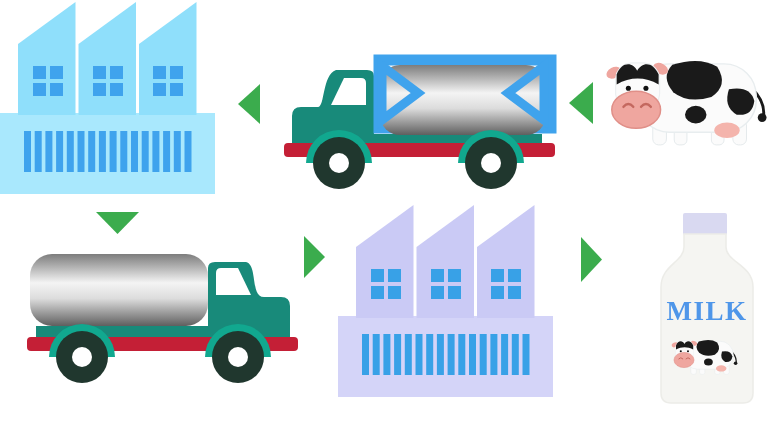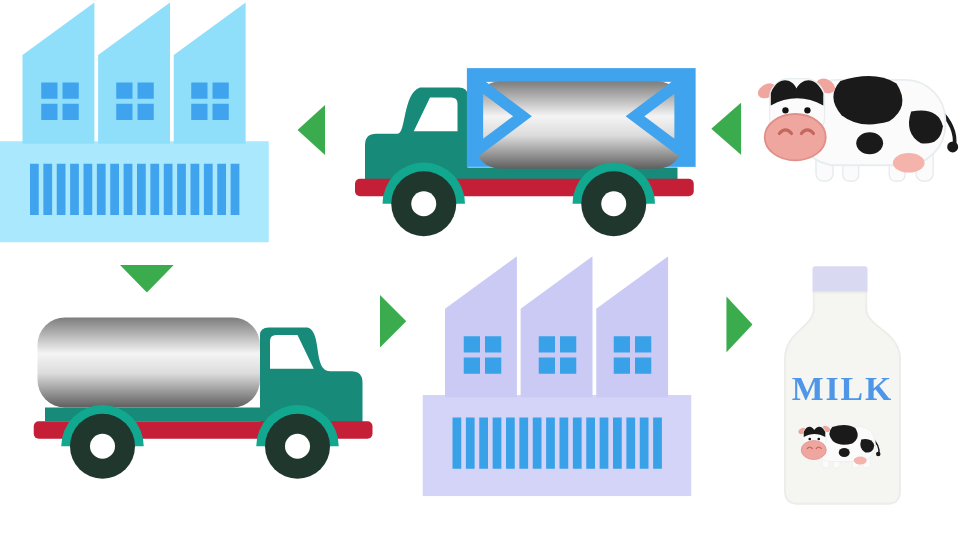--- a/index.html
+++ b/index.html
@@ -13,21 +13,21 @@
   .pos-factory1{left:0px;top:2px;width:218px;height:192px;}
   .pos-tanker{left:278px;top:50px;width:280px;height:140px;}
   .pos-cow{left:602px;top:50px;width:166px;height:100px;}
   .pos-arrow-l1{left:238px;top:84px;width:22px;height:40px;}
   .pos-arrow-l2{left:569px;top:82px;width:24px;height:42px;}
   .pos-arrow-d{left:96px;top:212px;width:43px;height:22px;}
   .pos-truck2{left:24px;top:240px;width:280px;height:145px;}
   .pos-arrow-r1{left:304px;top:236px;width:21px;height:42px;}
   .pos-factory2{left:338px;top:205px;width:218px;height:192px;}
   .pos-arrow-r2{left:581px;top:237px;width:21px;height:45px;}
-  .pos-bottle{left:620px;top:207px;width:110px;height:200px;text-align:center;}
+  .pos-bottle{left:653px;top:207px;width:110px;height:200px;text-align:center;}
   .milk-text{font-family:"Liberation Serif",serif;font-weight:bold;letter-spacing:1.5px;
              fill:var(--milk-text-blue);}
 </style>
 </head>
 <body>
 
 <div id="canvas">
 
   <svg width="0" height="0" style="position:absolute" aria-hidden="true">
     <defs>

